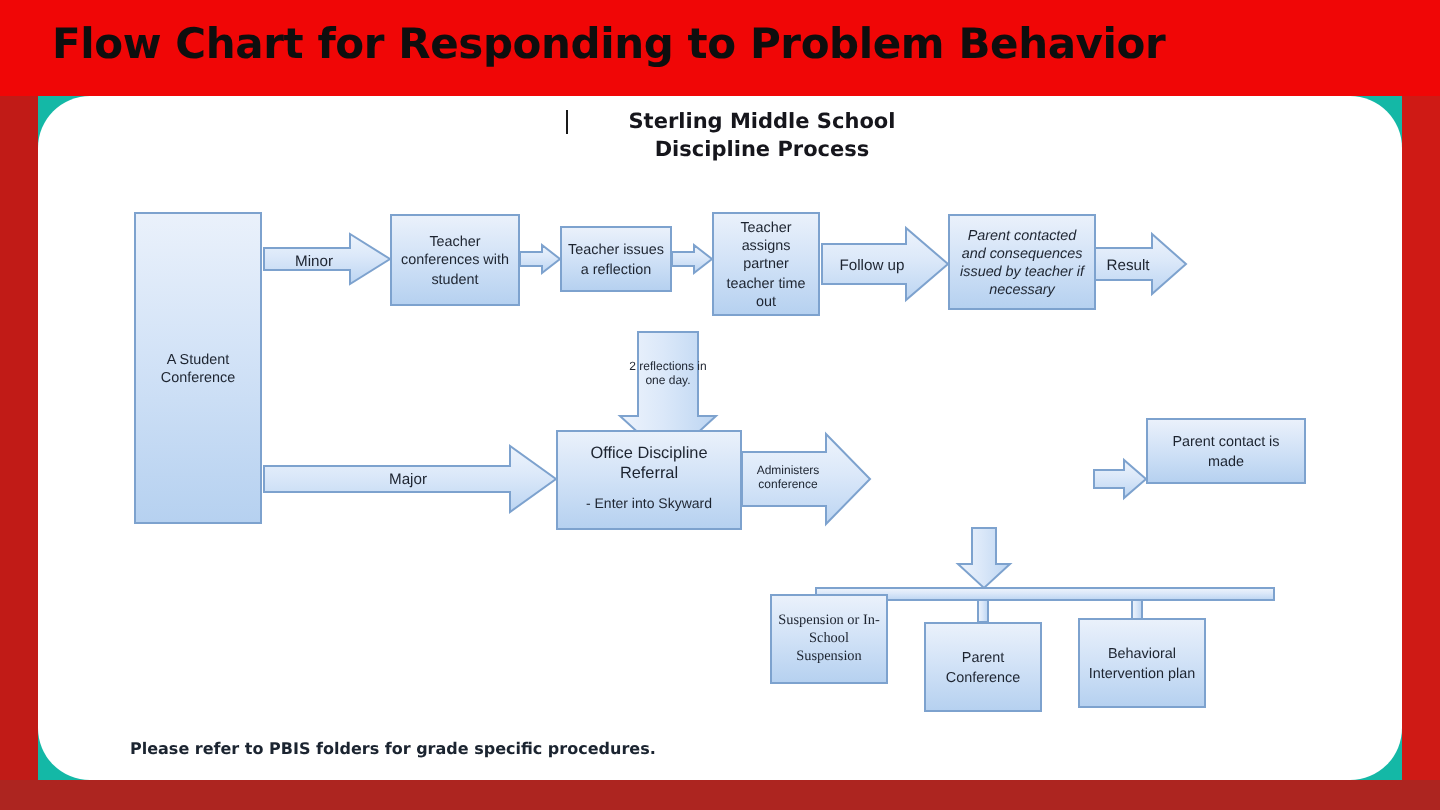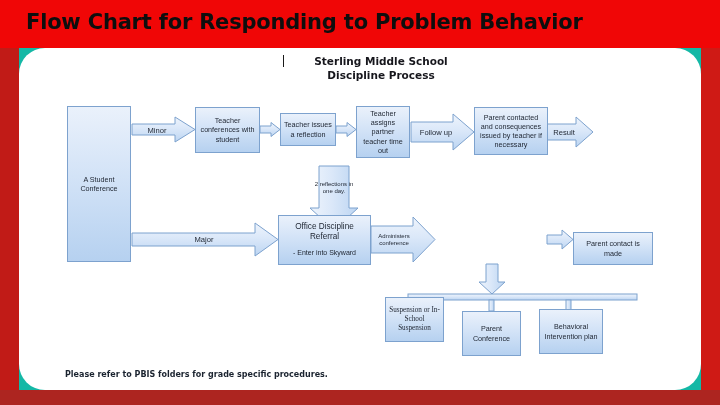--- a/index.html
+++ b/index.html
@@ -163,34 +163,34 @@
     </div>
 
     <div class="node" style="left:337px;top:58px;width:54px;height:52px;">
       <span class="inner">Teacher assigns partner teacher time out</span>
     </div>
 
     <div class="node" style="left:261px;top:65px;width:56px;height:33px;">
       <span class="inner">Teacher issues a reflection</span>
     </div>
 
-    <div class="node" style="left:455px;top:59px;width:74px;height:48px;">
+    <div class="node" style="left:455px;top:59px;width:74px;height:48px;font-style:italic;">
       <span class="inner">Parent contacted and consequences issued by teacher if necessary</span>
     </div>
 
 
     <div class="node" style="left:259px;top:167px;width:93px;height:50px;">
       <span class="inner">
         <span style="font-size:8.2px;line-height:10px;">Office Discipline Referral</span>
         <span class="sub" style="font-size:7px;">- Enter into Skyward</span>
       </span>
     </div>
 
 
-    <div class="node" style="left:554px;top:184px;width:80px;height:33px;justify-content:flex-end;">
+    <div class="node" style="left:554px;top:161px;width:80px;height:33px;justify-content:flex-end;">
       <span class="inner">Parent contact is made</span>
     </div>
 
     <div class="node" style="left:366px;top:249px;width:59px;height:45px;font-family:Liberation Serif, serif;">
       <span class="inner">Suspension or In-School Suspension</span>
     </div>
 
     <div class="node" style="left:443px;top:263px;width:59px;height:45px;">
       <span class="inner">Parent Conference</span>
     </div>

